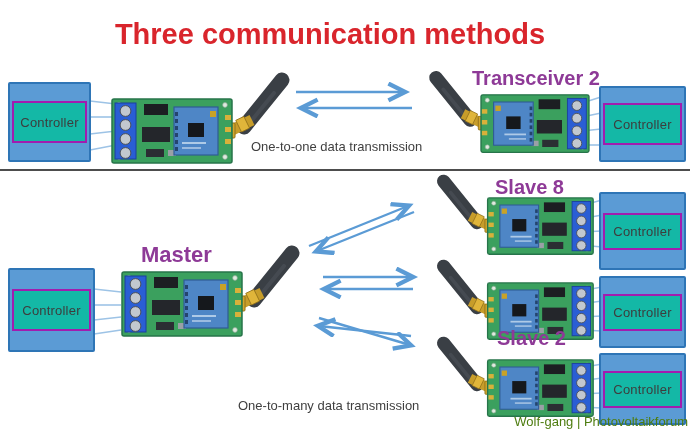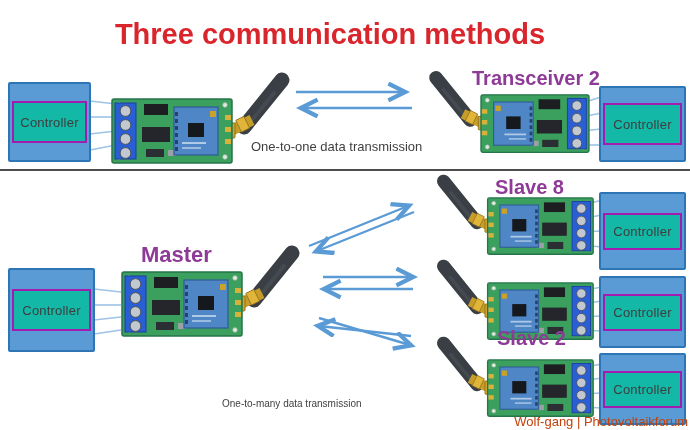--- a/index.html
+++ b/index.html
@@ -25,21 +25,21 @@
   .controller-inner{
     background:#14b8a6;border:2px solid #a21caf;width:calc(100% - 8px);
     height:38px;display:flex;align-items:center;justify-content:center;
     font-size:13px;color:#3d3d3d;letter-spacing:0.2px;
   }
   .controller.small .controller-inner{height:33px;}
   .divider{
     position:absolute;left:0;top:169px;width:690px;height:2px;background:#4d4d4d;
   }
   .credit{
-    position:absolute;right:2px;bottom:1px;font-size:13px;color:#c2410c;white-space:nowrap;
+    position:absolute;right:2px;bottom:1px;font-size:13px;color:#4d7c0f;white-space:nowrap;
   }
 </style>
 </head>
 <body>
 
 <div class="stage">
 
   <svg class="gfx" viewBox="0 0 690 430" aria-hidden="true">
     <defs>
       <marker id="ah" markerWidth="11" markerHeight="11" refX="7.5" refY="4" orient="auto">
@@ -181,17 +181,17 @@
   <div class="controller small" style="left:599px;top:192px;width:87px;height:78px;">
     <div class="controller-inner">Controller</div>
   </div>
   <div class="controller small" style="left:599px;top:276px;width:87px;height:72px;">
     <div class="controller-inner">Controller</div>
   </div>
   <div class="controller small" style="left:599px;top:353px;width:87px;height:72px;">
     <div class="controller-inner">Controller</div>
   </div>
 
-  <div class="caption" style="left:222px;top:398px;font-size:10px;">One-to-many data transmission</div>
+  <div class="caption" style="left:238px;top:398px;font-size:13px;">One-to-many data transmission</div>
 
   <div class="credit">Wolf-gang | Photovoltaikforum</div>
 
 </div>
 
 </body></html>

